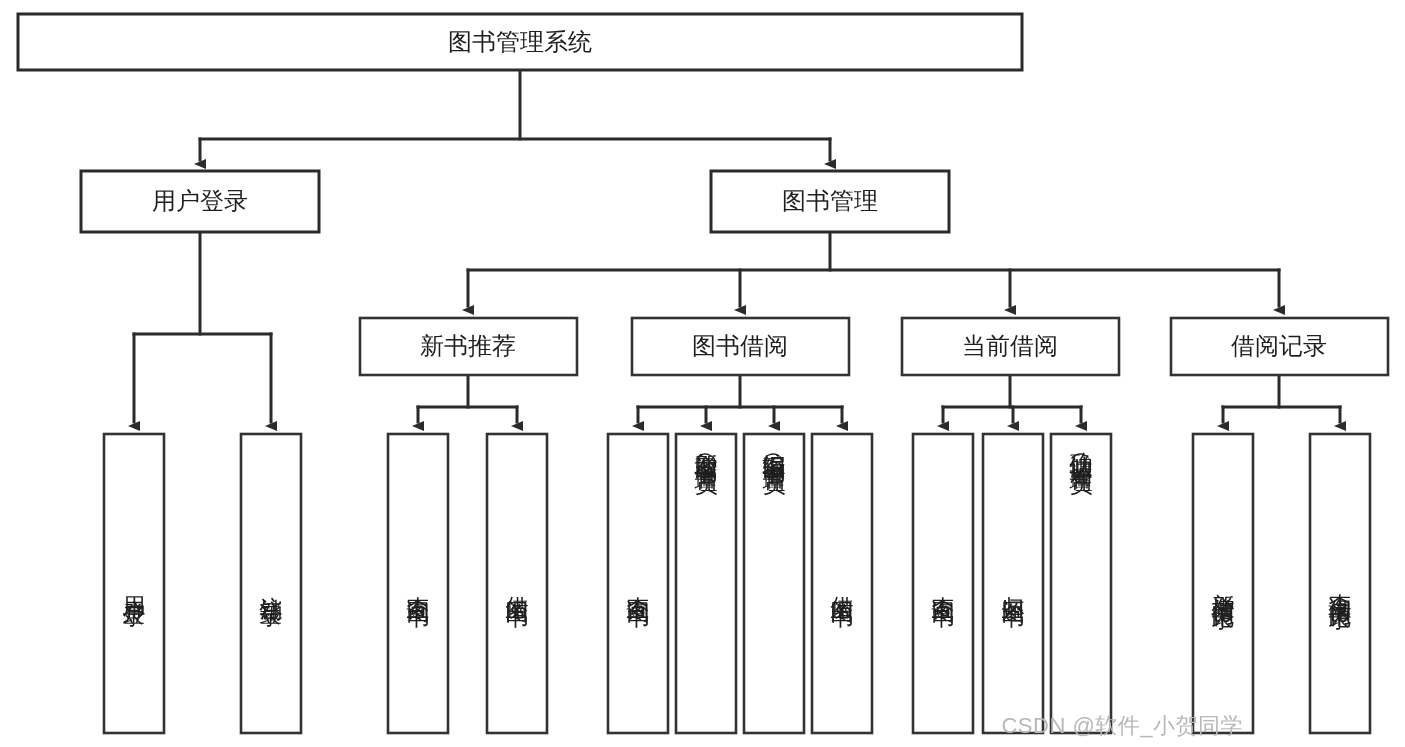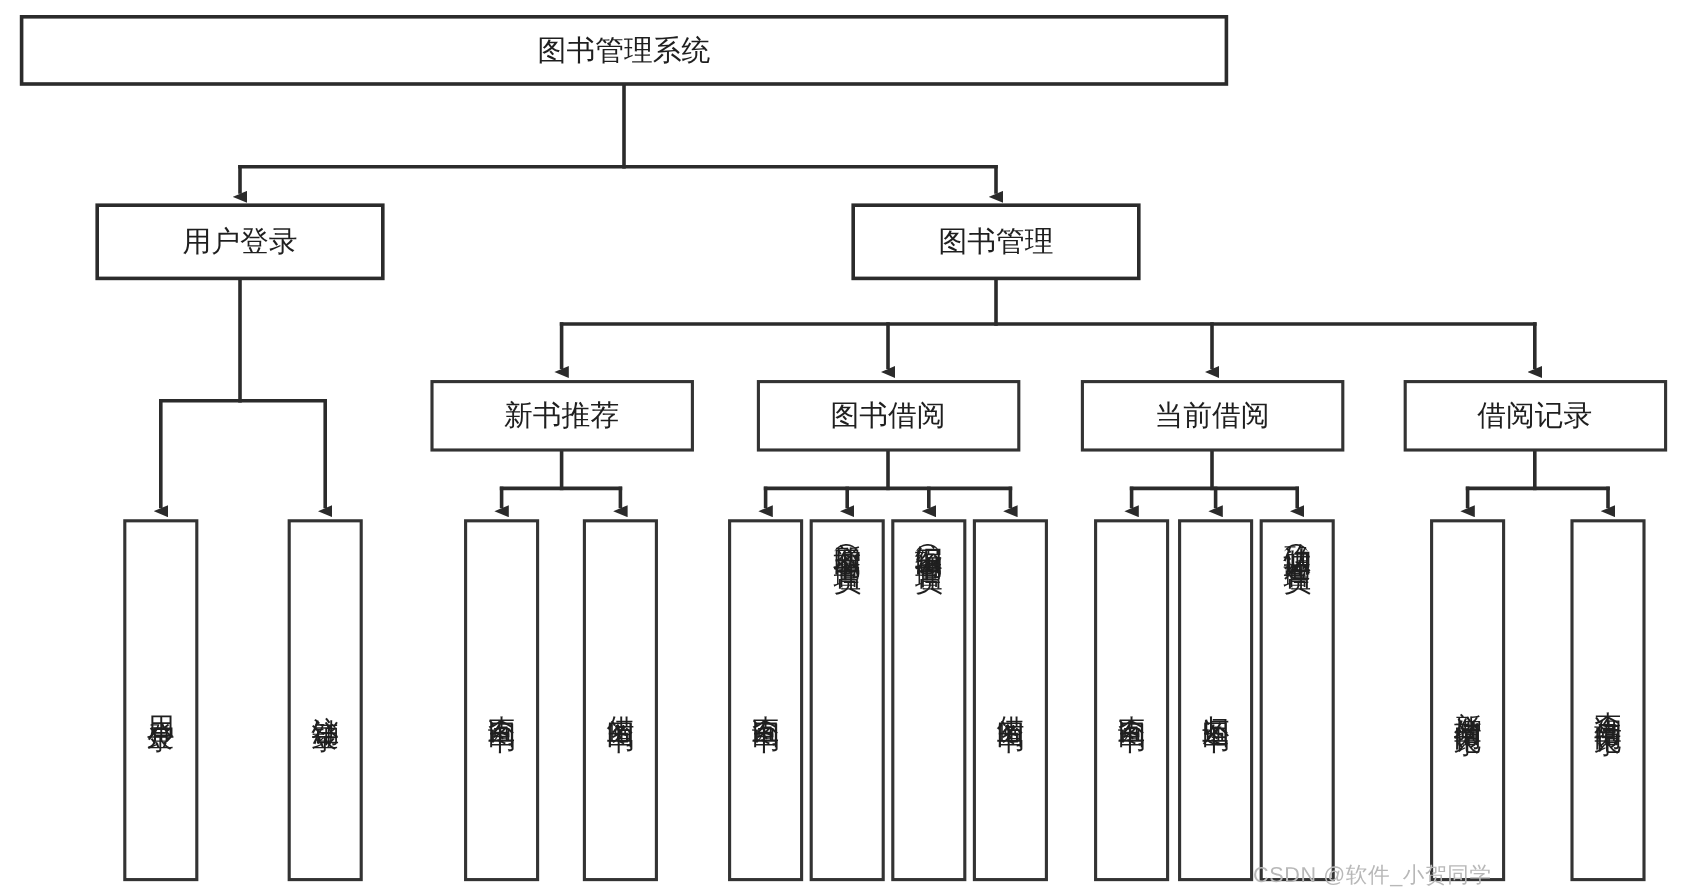--- a/index.html
+++ b/index.html
@@ -68,21 +68,21 @@
     letter-spacing: 3px;
     color: #1f1f1f;
     white-space: nowrap;
     text-align: center;
   }
   .watermark {
     position: absolute;
     right: 8px;
     bottom: 6px;
     font-family: "Liberation Sans", "DejaVu Sans", sans-serif;
-    font-size: 18px;
+    font-size: 22px;
     color: #b8b8b8;
     letter-spacing: 0.5px;
     user-select: none;
     white-space: nowrap;
   }
 </style>
 </head>
 <body>
 
 <div id="diagram-root">

